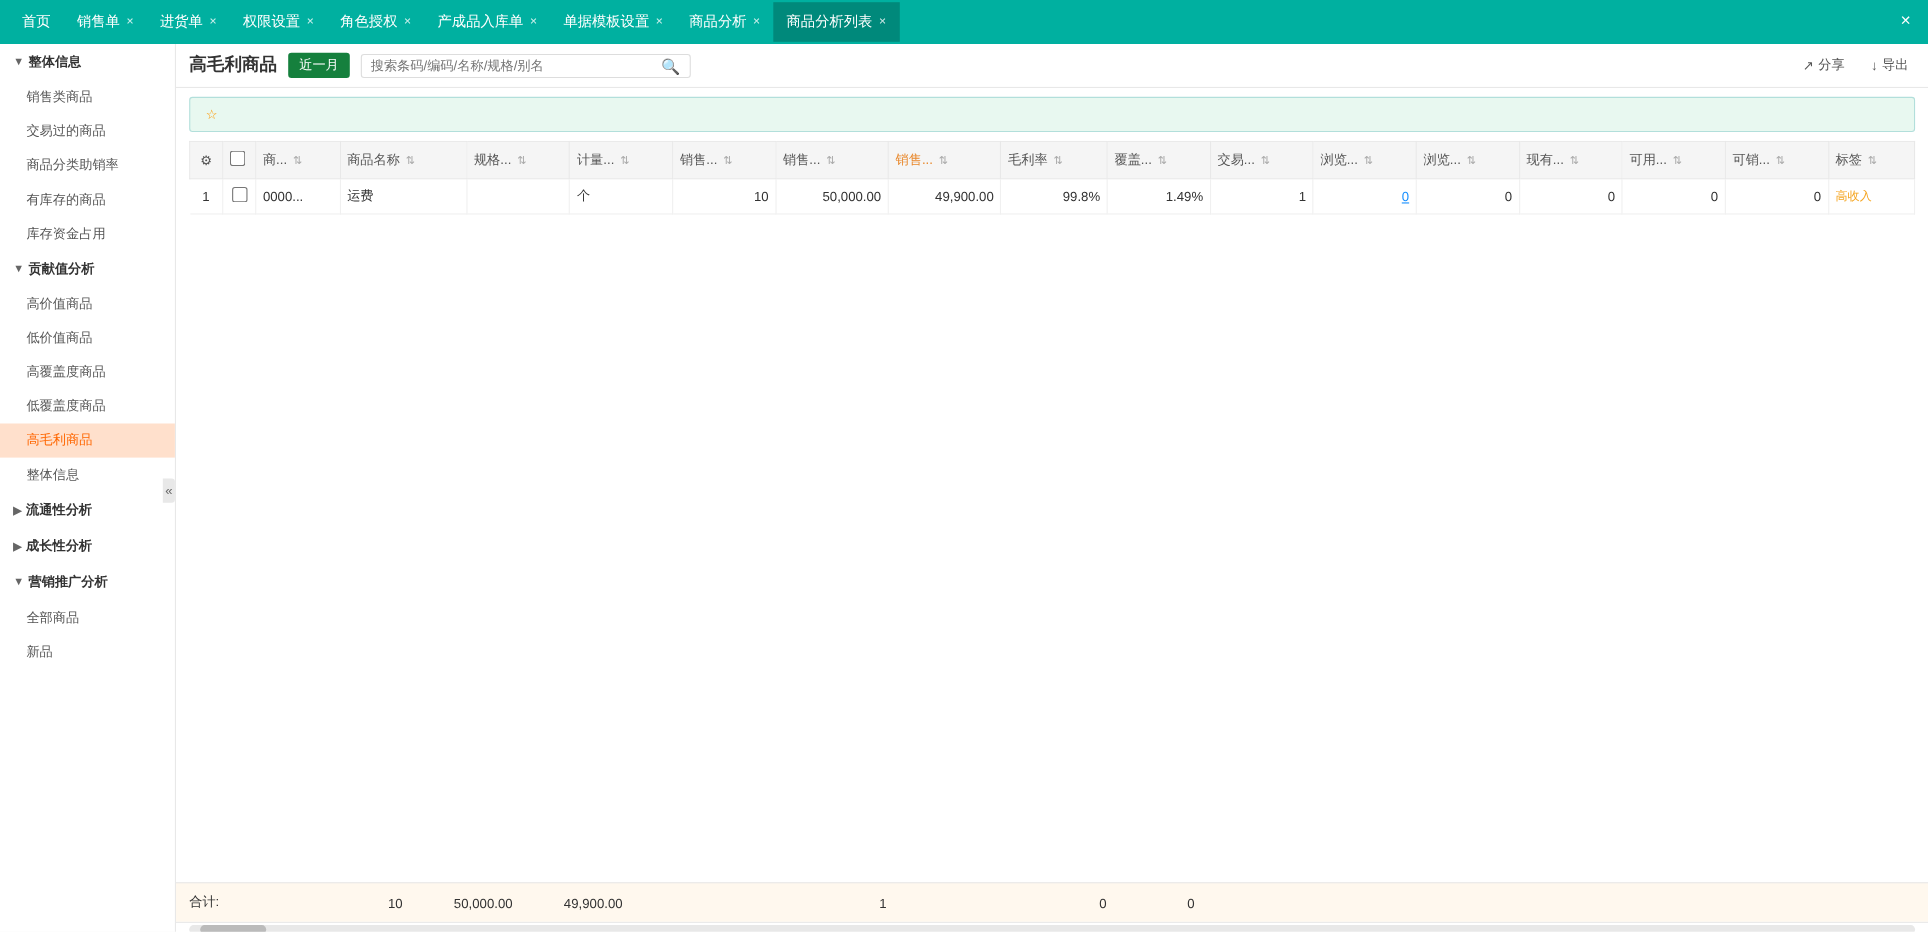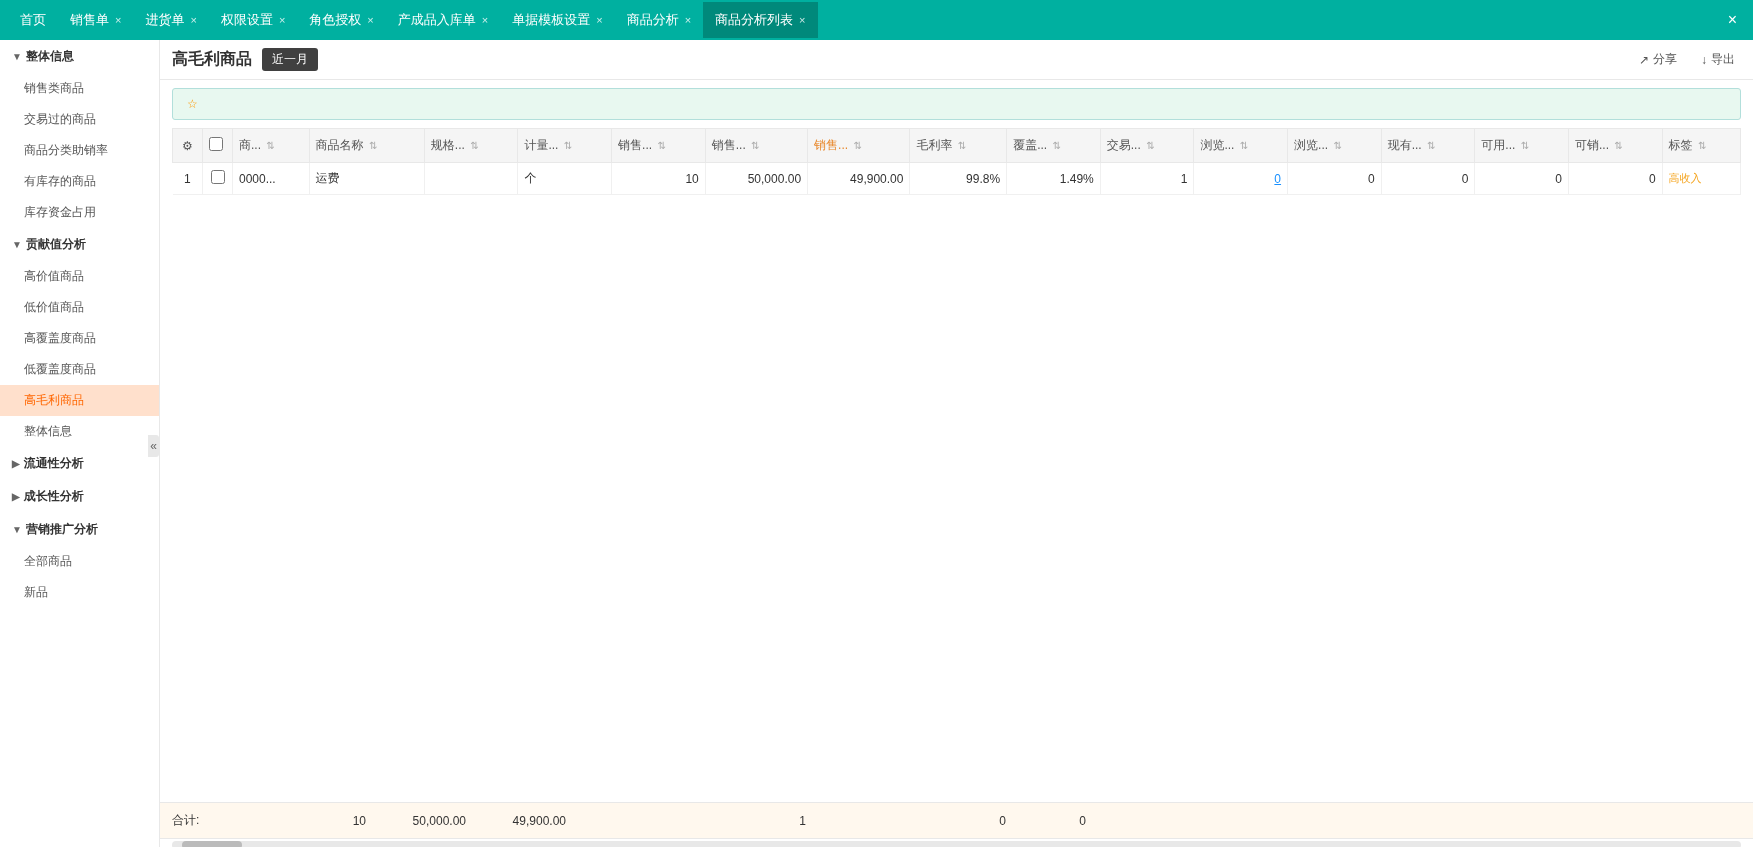--- a/index.html
+++ b/index.html
@@ -45,21 +45,21 @@
     
     .content-area { flex: 1; display: flex; flex-direction: column; overflow: hidden; background: #fff; }
 
     
     .content-header {
       display: flex; align-items: center; padding: 8px 12px;
       border-bottom: 1px solid #e8e8e8; background: #fff; gap: 10px;
     }
     .content-title { font-size: 16px; font-weight: bold; color: #333; }
     .time-filter-btn {
-      background: #404040; color: white; border: none; padding: 3px 10px;
+      background: #15803d; color: white; border: none; padding: 3px 10px;
       border-radius: 3px; cursor: pointer; font-size: 12px;
     }
     .search-box {
       display: flex; align-items: center; border: 1px solid #ddd;
       border-radius: 3px; padding: 2px 8px; background: #fff; flex: 1; max-width: 300px;
     }
     .search-box input {
       border: none; outline: none; font-size: 12px; width: 100%;
       font-family: inherit; color: #999;
     }
@@ -214,20 +214,24 @@
     <div class="sidebar-item">新品</div>
 
     <button class="collapse-btn">«</button>
   </div>
 
   <div class="content-area">
 
     <div class="content-header">
       <span class="content-title">高毛利商品</span>
       <button class="time-filter-btn">近一月</button>
+      <div class="search-box">
+        <input type="text" placeholder="搜索条码/编码/名称/规格/别名" style="">
+        <span class="search-icon">🔍</span>
+      </div>
       <div class="header-actions">
         <button class="action-btn">
           <span>↗</span>
           <span>分享</span>
         </button>
         <button class="action-btn">
           <span>↓</span>
           <span>导出</span>
         </button>
       </div>

